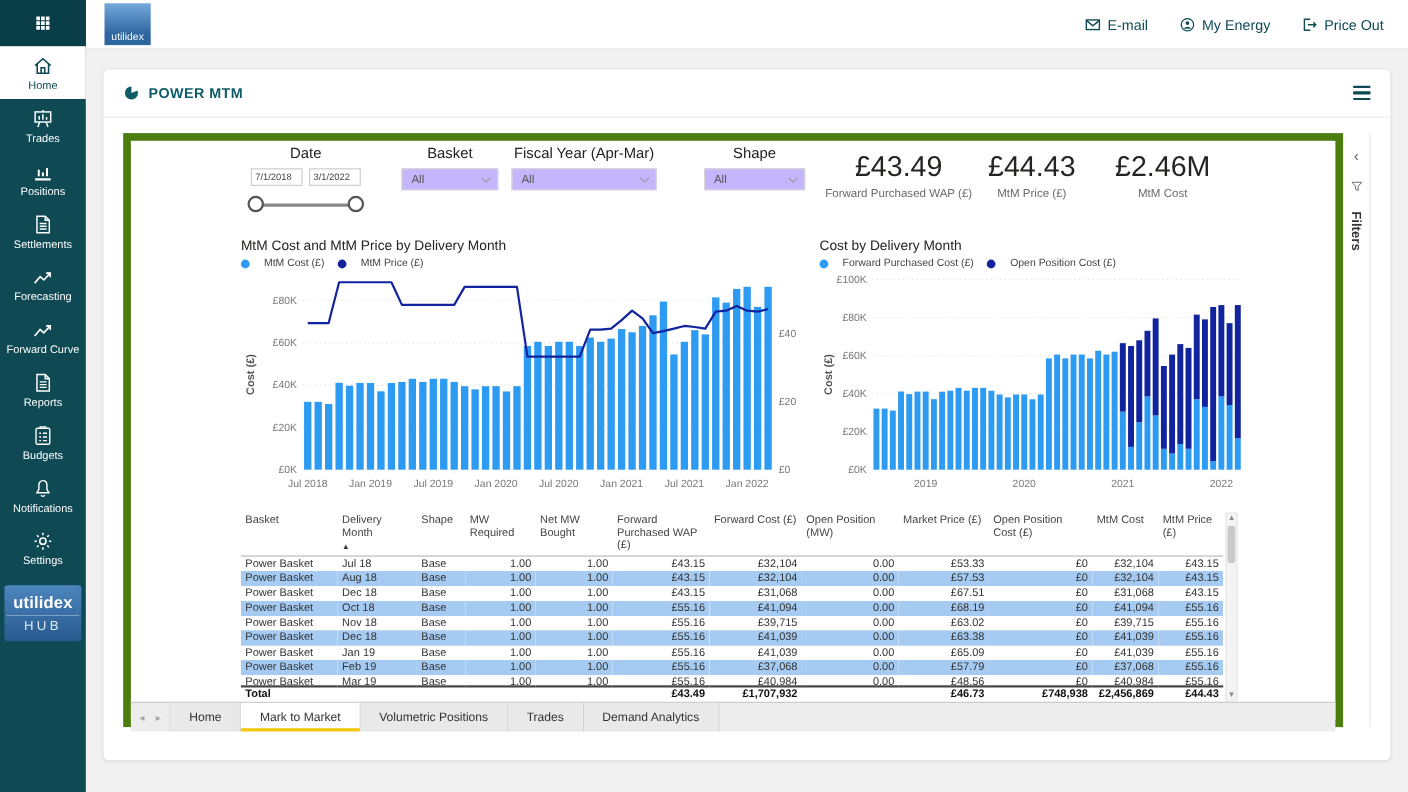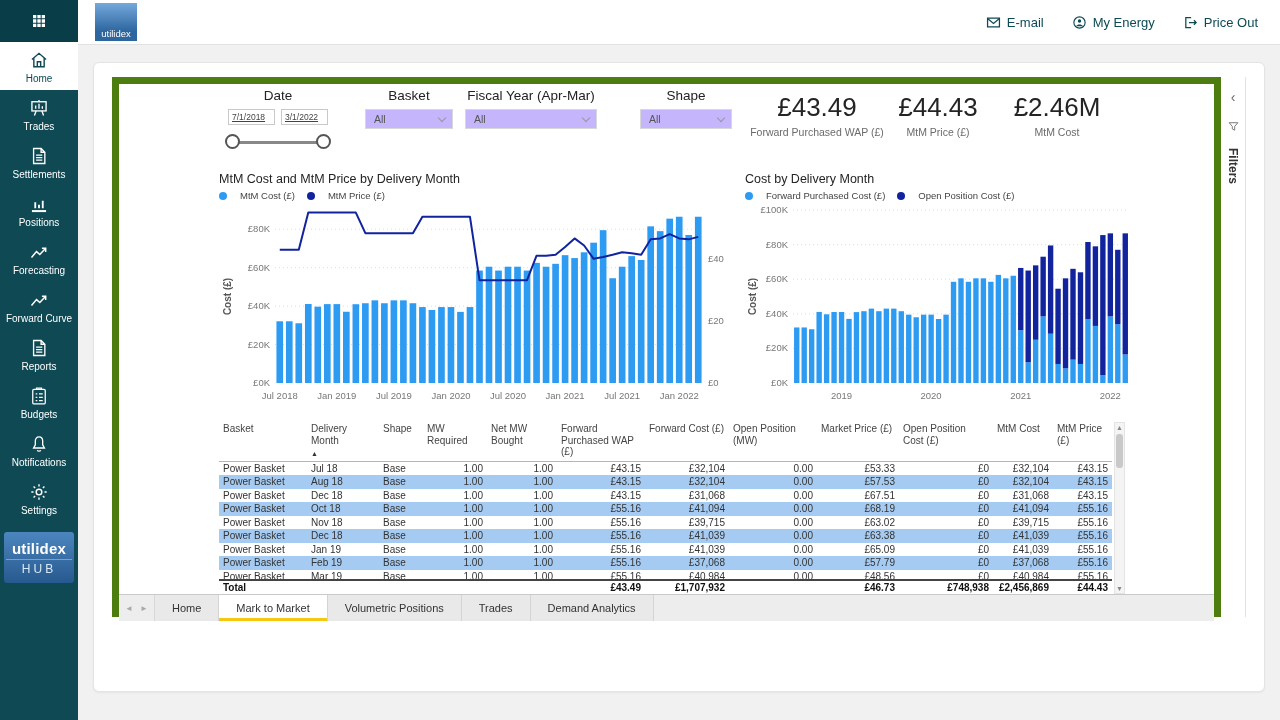--- a/index.html
+++ b/index.html
@@ -39,21 +39,21 @@
   .fpane { width:25px; border-right:1px solid #e3e3e3; display:flex; flex-direction:column; align-items:center; padding-top:14px; gap:16px; background:#fff; }
   .fpane .chev { color:#666; font-size:14px; cursor:pointer; line-height:12px; }
   .fpane .icn, .fpane .icn svg { width:13px; height:13px; color:#666; cursor:pointer; }
   .fpane .flabel { writing-mode:vertical-rl; font-size:12px; font-weight:bold; color:#333; }
 
   
   .filter-row { position:relative; height:86px; flex:none; }
   .fgroup { position:absolute; top:4px; text-align:center; }
   .fgroup .flab { font-size:13.5px; color:#222; margin-bottom:6px; }
   .date-inputs { display:flex; gap:6px; justify-content:center; }
-  .date-inputs input { width:47px; height:16px; border:1px solid #c9c9c9; font-size:8.5px; color:#444; padding:0 3px; font-family:"Liberation Sans",sans-serif;text-decoration:underline; }
+  .date-inputs input { width:47px; height:16px; border:1px solid #c9c9c9; font-size:8.5px; color:#444; padding:0 3px; font-family:"Liberation Sans",sans-serif; }
   .slider { position:relative; height:16px; margin:9px 2px 0; }
   .slider .track { position:absolute; left:6px; right:6px; top:7px; height:3px; background:#888; border-radius:2px; }
   .slider .hnd { position:absolute; top:0; width:15px; height:15px; border:2px solid #555; border-radius:50%; background:#fff; cursor:pointer; }
   .dd { position:relative; height:20px; border:1px solid #d8d8d8; background:#c4b5fd; font-size:10.5px; color:#555; text-align:left; padding:3px 18px 0 8px; cursor:pointer; }
   .dd .chevdn { position:absolute; right:7px; top:5px; width:6px; height:6px; border-right:1.4px solid #999; border-bottom:1.4px solid #999; transform:rotate(45deg); }
   .kpi { position:absolute; top:8px; text-align:center; }
   .kpi .v { font-size:26px; color:#252423; }
   .kpi .l { font-size:10.5px; color:#6b6b6b; margin-top:3px; }
 
   
@@ -187,29 +187,29 @@
         <span>Home</span>
       </div>
       <div class="side-item">
         <span class="icn"><svg width="20" height="20">
             <use href="#ic-chartboard"></use>
           </svg></span>
         <span>Trades</span>
       </div>
       <div class="side-item">
         <span class="icn"><svg width="20" height="20">
+            <use href="#ic-bars"></use>
+          </svg></span>
+        <span>Positions</span>
+      </div>
+      <div class="side-item">
+        <span class="icn"><svg width="20" height="20">
             <use href="#ic-doc"></use>
           </svg></span>
         <span>Settlements</span>
-      </div>
-      <div class="side-item">
-        <span class="icn"><svg width="20" height="20">
-            <use href="#ic-bars"></use>
-          </svg></span>
-        <span>Positions</span>
       </div>
       <div class="side-item">
         <span class="icn"><svg width="20" height="20">
             <use href="#ic-linechart"></use>
           </svg></span>
         <span>Forecasting</span>
       </div>
       <div class="side-item">
         <span class="icn"><svg width="20" height="20">
             <use href="#ic-linechart"></use>
@@ -268,20 +268,33 @@
         <span class="icn"><svg width="15" height="15">
             <use href="#ic-signout"></use>
           </svg></span>
         <span>Price Out</span>
       </div>
     </div>
 </header>
 
 <main class="content">
   <section class="card">
+    <div class="card-head">
+      <div class="card-title">
+        <span class="icn"><svg width="15" height="15">
+              <use href="#ic-pie"></use>
+            </svg></span>
+        <span>POWER MTM</span>
+      </div>
+      <div class="burger">
+          <i></i>
+          <i></i>
+          <i></i>
+        </div>
+    </div>
 
     <div class="report-wrap">
 
       <div class="frame">
 
         <div class="filter-row">
           <div class="fgroup" style="left:104px;width:110px">
             <div class="flab">Date</div>
             <div class="date-inputs">
               <input value="7/1/2018" style="">

